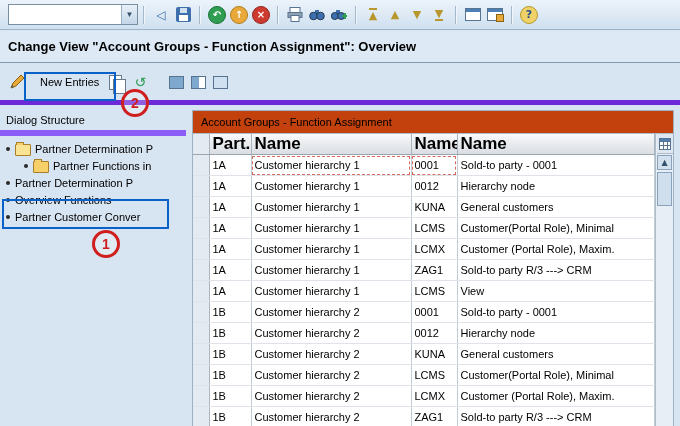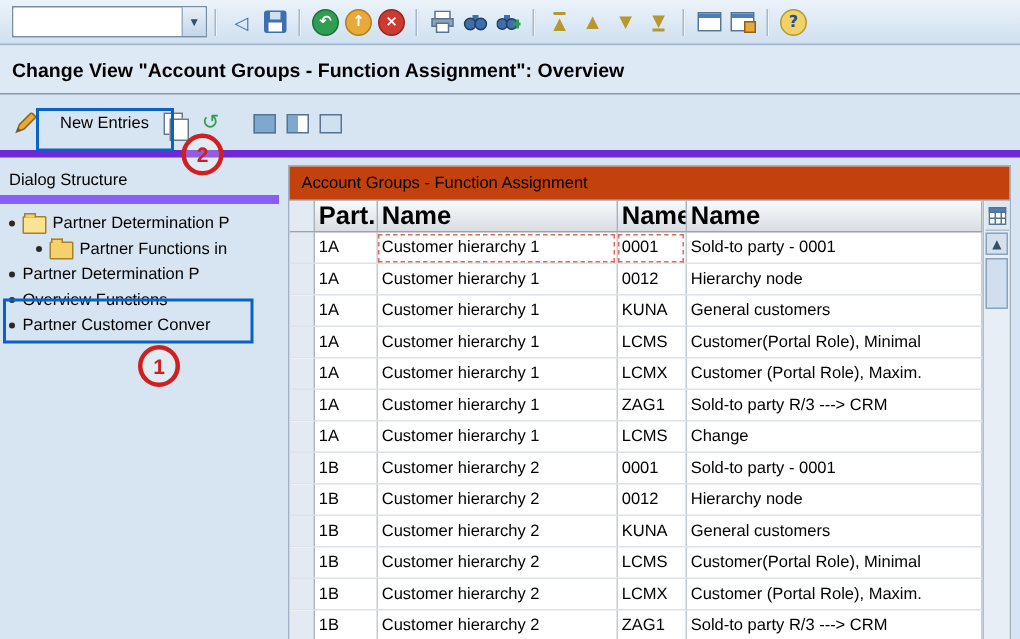--- a/index.html
+++ b/index.html
@@ -293,21 +293,21 @@
               <td class="c0">1A</td>
               <td class="c1">Customer hierarchy 1</td>
               <td class="c2">ZAG1</td>
               <td class="c3"> Sold-to party R/3 ---&gt; CRM</td>
             </tr>
             <tr>
               <td class="rowsel"></td>
               <td class="c0">1A</td>
               <td class="c1">Customer hierarchy 1</td>
               <td class="c2">LCMS</td>
-              <td class="c3">Change</td>
+              <td class="c3">View</td>
             </tr>
             <tr>
               <td class="rowsel"></td>
               <td class="c0">1B</td>
               <td class="c1">Customer hierarchy 2</td>
               <td class="c2">0001</td>
               <td class="c3">Sold-to party - 0001</td>
             </tr>
             <tr>
               <td class="rowsel"></td>

